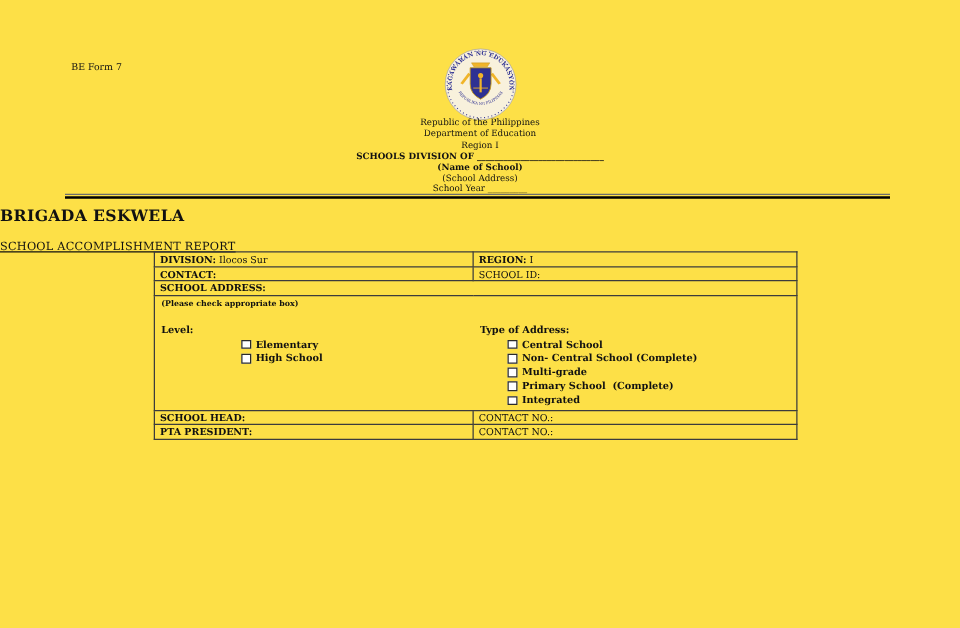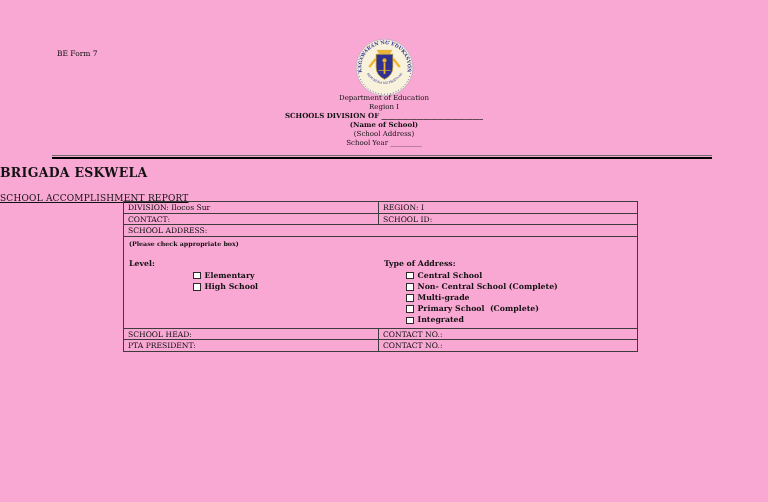--- a/index.html
+++ b/index.html
@@ -1,19 +1,19 @@
 <!DOCTYPE html>
 <html><head>
 <meta charset="utf-8">
 <style>
   html,body{margin:0;padding:0;background:#ffffff;}
   .page{
     position:relative;
     width:768px;height:502px;
-    background:#f9a8d4;
+    background:#fde047;
     font-family:"DejaVu Serif","Liberation Serif",serif;
     color:#111;
     overflow:hidden;
   }
   .form-number{
     position:absolute;left:57px;top:49px;
     font-size:7.5px;
   }
   .seal{
     position:absolute;left:355px;top:38px;
@@ -39,21 +39,21 @@
     position:absolute;left:123px;top:201px;
     width:514px;border-collapse:collapse;table-layout:fixed;
   }
   table.info td{
     border:1px solid #3c3c3c;
     font-size:7.6px;line-height:1;
     padding:2px 3px 1px 4px;
     vertical-align:middle;
     overflow:hidden;white-space:nowrap;
   }
-  table.info .lbl{font-weight:normal;}
+  table.info .lbl{font-weight:bold;}
   table.info tr{height:11.5px;}
   tr.bigrow{height:98px;}
   td.bigcell{vertical-align:top !important;padding:3px 0 0 5px !important;white-space:normal !important;}
   .check-note{font-size:6.3px;font-weight:bold;line-height:7px;}
   .check-cols{display:flex;margin-top:13px;}
   .col-left{width:255px;flex:0 0 255px;}
   .col-right{flex:1;}
   .group-label{font-size:7.8px;font-weight:bold;}
   .cb-list{margin-top:4px;}
   .col-left .cb-list{margin-left:64px;}
@@ -83,20 +83,21 @@
     <path d="M22.5 12.5 h15 l-2 3.2 h-11 z" stroke="#b8860b" stroke-width="0.3" fill="#f0b429"></path>
     <path d="M13.5 29 L20 20.5 L21.8 22 L15.5 30.2 Z" fill="#f0b429"></path>
     <path d="M46.5 29 L40 20.5 L38.2 22 L44.5 30.2 Z" fill="#f0b429"></path>
     <path d="M21.5 16.5 h17 v13 q0 8.5 -8.5 12.5 q-8.5 -4 -8.5 -12.5 z" stroke="#c79810" stroke-width="0.7" fill="#2e3192"></path>
     <rect x="29.1" y="25" width="1.8" height="11.5" fill="#f0b429"></rect>
     <circle cx="30" cy="22.8" r="2.1" fill="#f0b429"></circle>
     <path d="M24 33 h12" stroke="#f0b429" stroke-width="0.7" fill="none"></path>
   </svg>
 
   <div class="header-block">
+    <div>Republic of the Philippines</div>
     <div>Department of Education</div>
     <div>Region I</div>
     <div class="bold">SCHOOLS DIVISION OF _____________________________</div>
     <div class="bold">(Name of School)</div>
     <div>(School Address)</div>
     <div>School Year _________</div>
   </div>
 
   <div class="rule">
     <div class="thin"></div>

